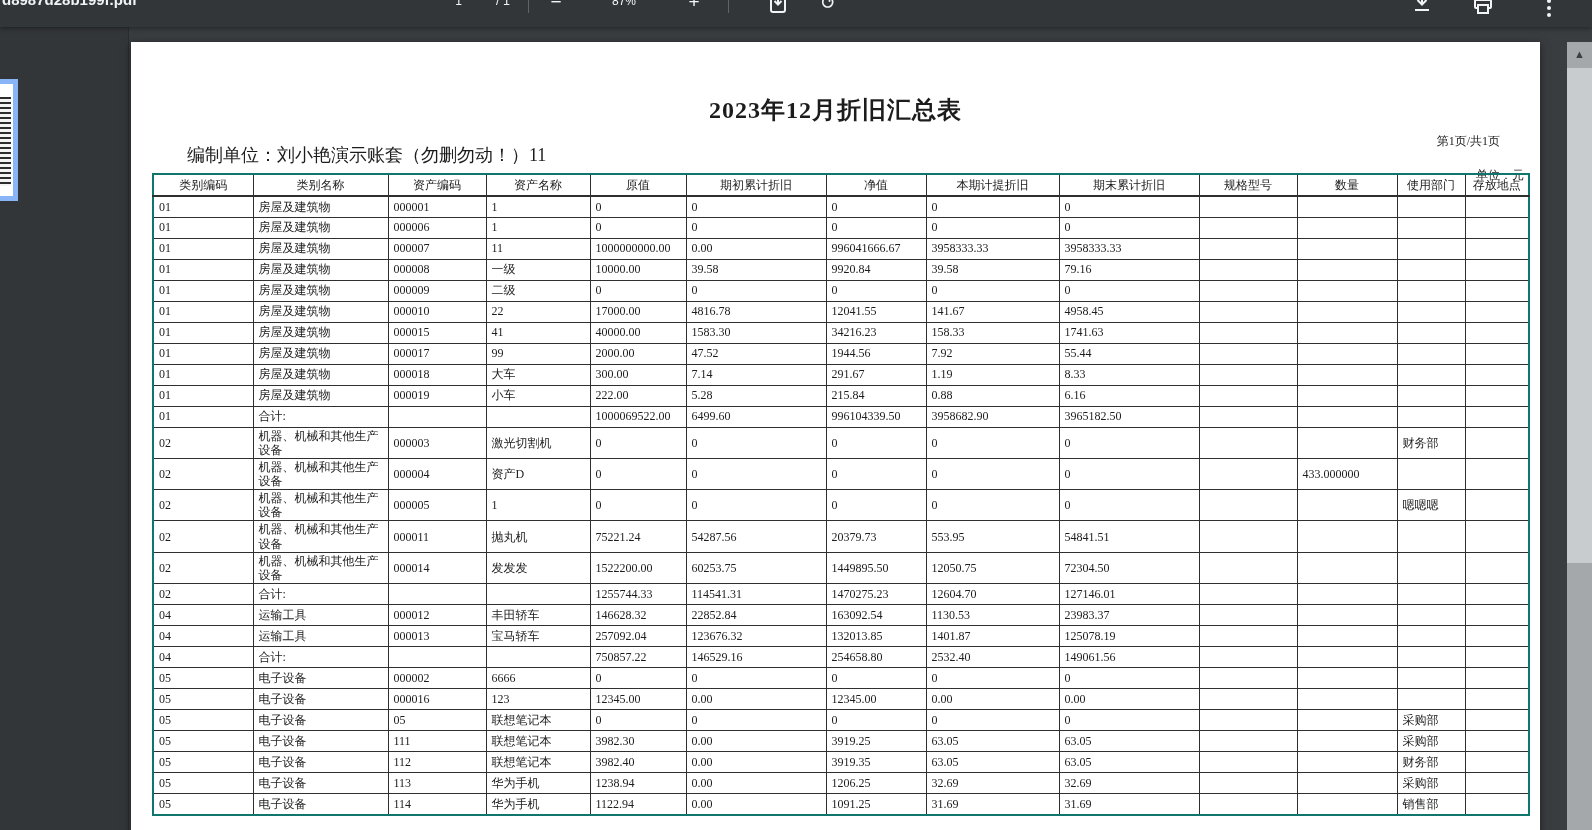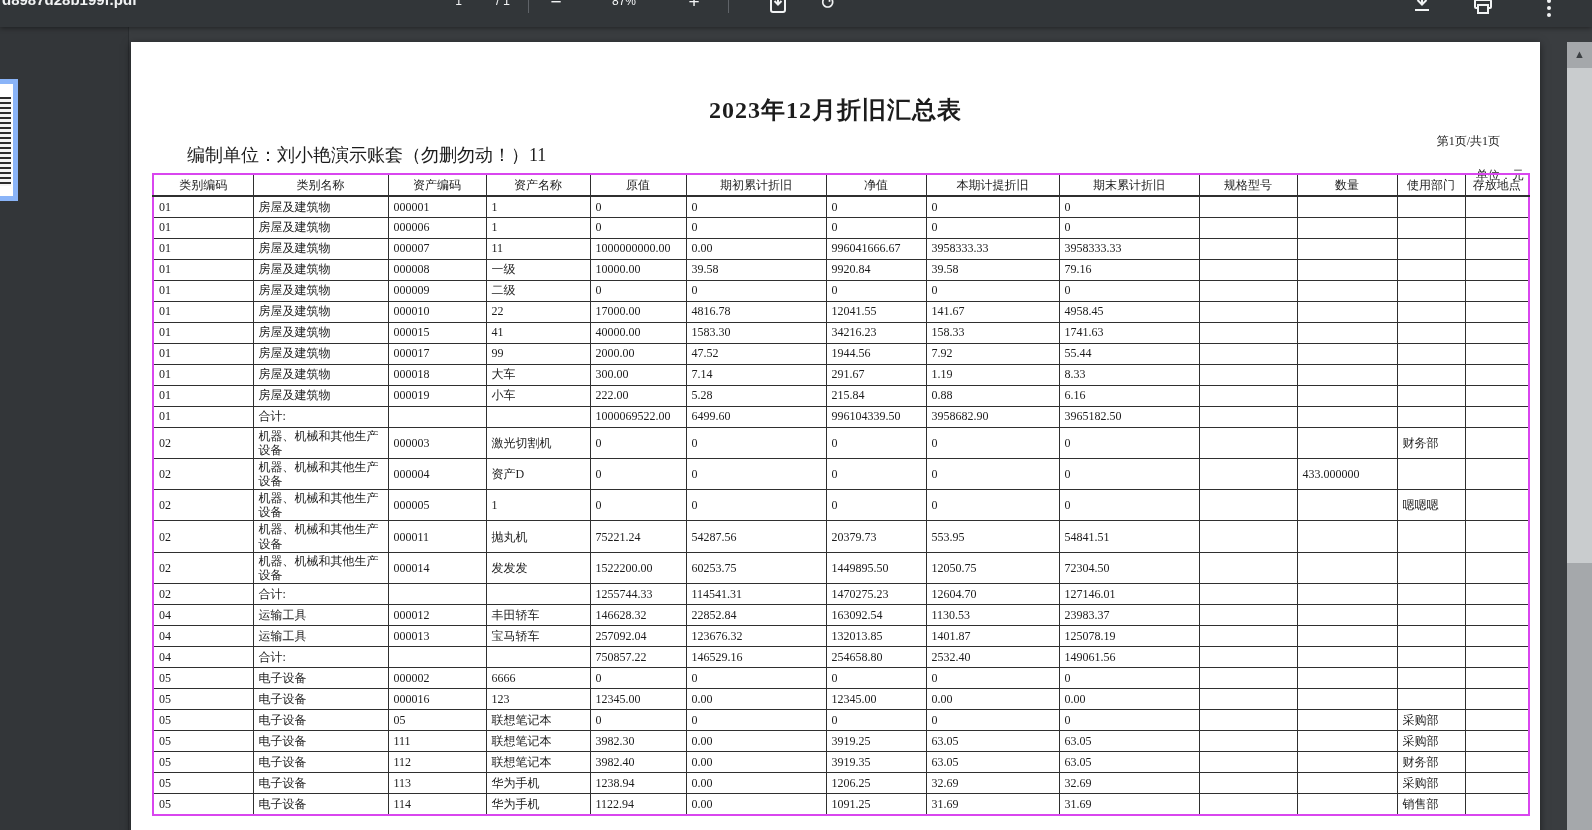--- a/index.html
+++ b/index.html
@@ -44,21 +44,21 @@
     font-size:24px; font-weight:bold; letter-spacing:1px; }
   .pageinfo { position:absolute; top:91px; right:40px; font-size:12px; }
   .prepared { position:absolute; top:101px; left:21px; font-size:18px;margin-left:35px; }
   .unitlbl  { position:absolute; top:125px; right:16px; font-size:12px; }
 
   
   #deptable { position:absolute; left:21px; top:131px; width:1376px;
     border-collapse:collapse; table-layout:fixed; font-size:12px; }
   #deptable th, #deptable td { border:1px solid #2f2f2f; line-height:1.18;
     padding:1px 5px; overflow:hidden; word-break:break-all; }
-  #deptable { border:2px solid #d946ef; }
+  #deptable { border:2px solid #0f766e; }
   #deptable th { height:22px; font-weight:normal; text-align:center; border-bottom-width:2px; }
   #deptable td { height:21px; text-align:left; vertical-align:middle; }
   #deptable tr { page-break-inside:avoid; }
   #deptable tbody tr { border-top:1px solid #2f2f2f; }
 
   
   #vscroll { position:absolute; right:0; top:42px; width:25px; height:788px; background:#a5a8ab; }
   #vscroll .upbtn { position:absolute; top:0; left:0; width:25px; height:25px;
     color:#3c4043; font-size:11px; text-align:center; line-height:25px;
     background:#a5a8ab; border:none; }

